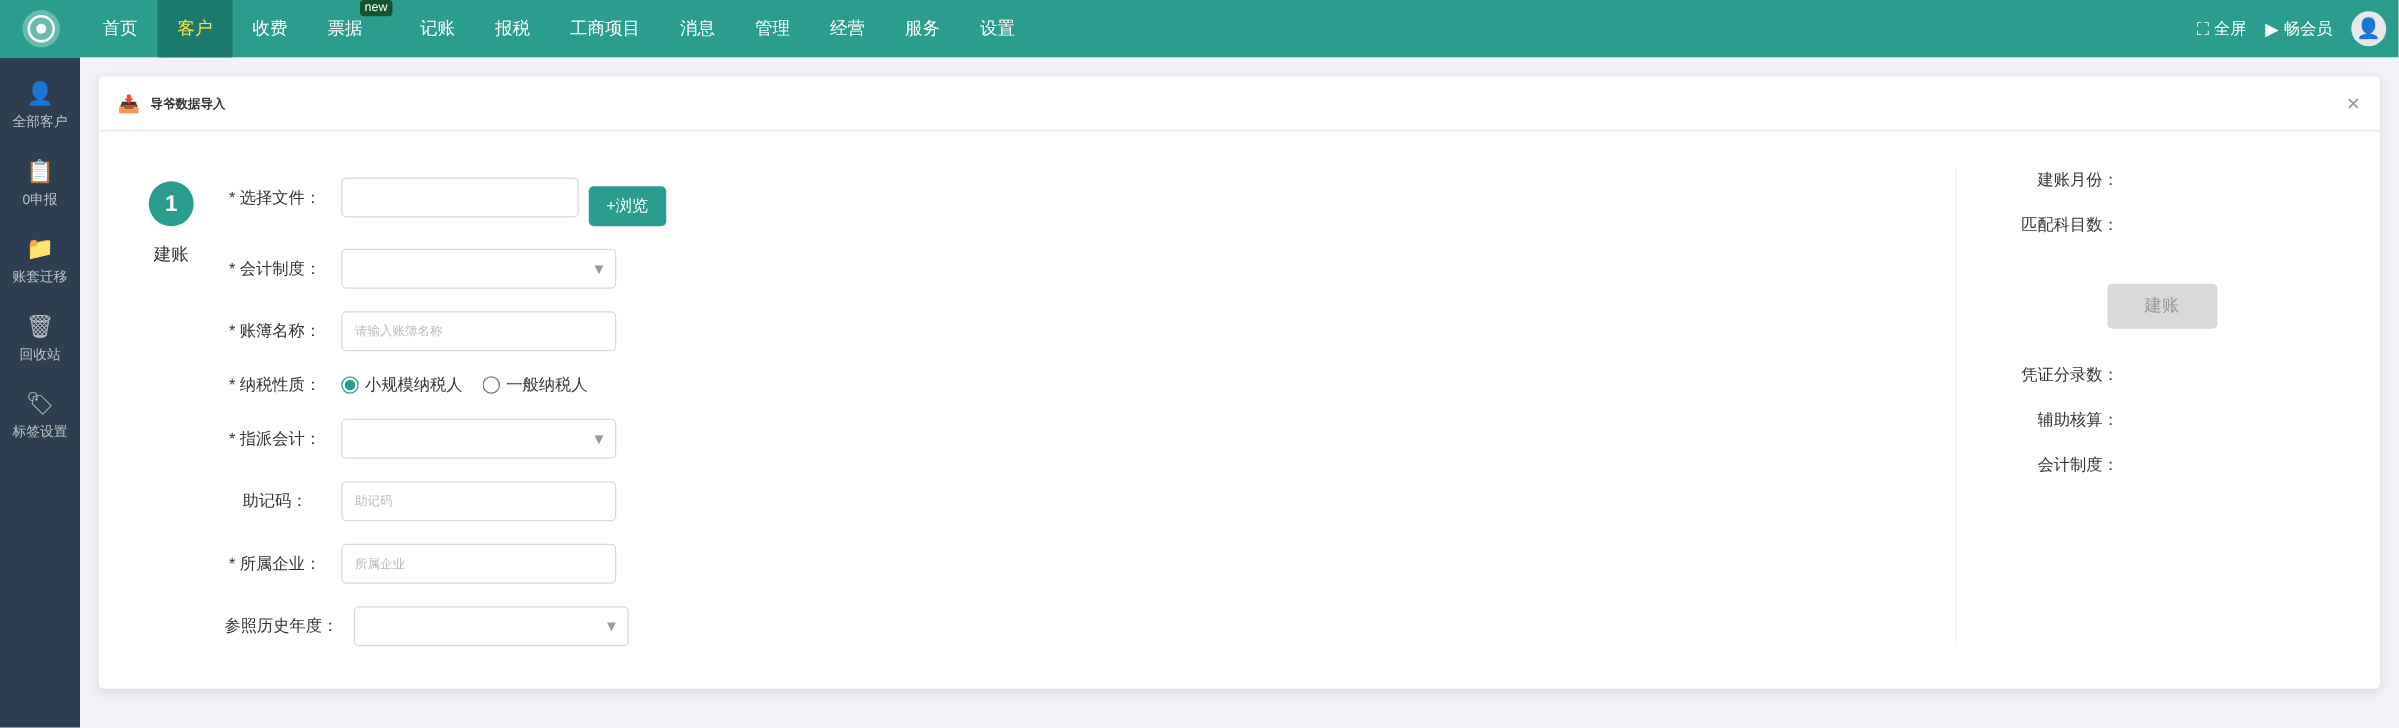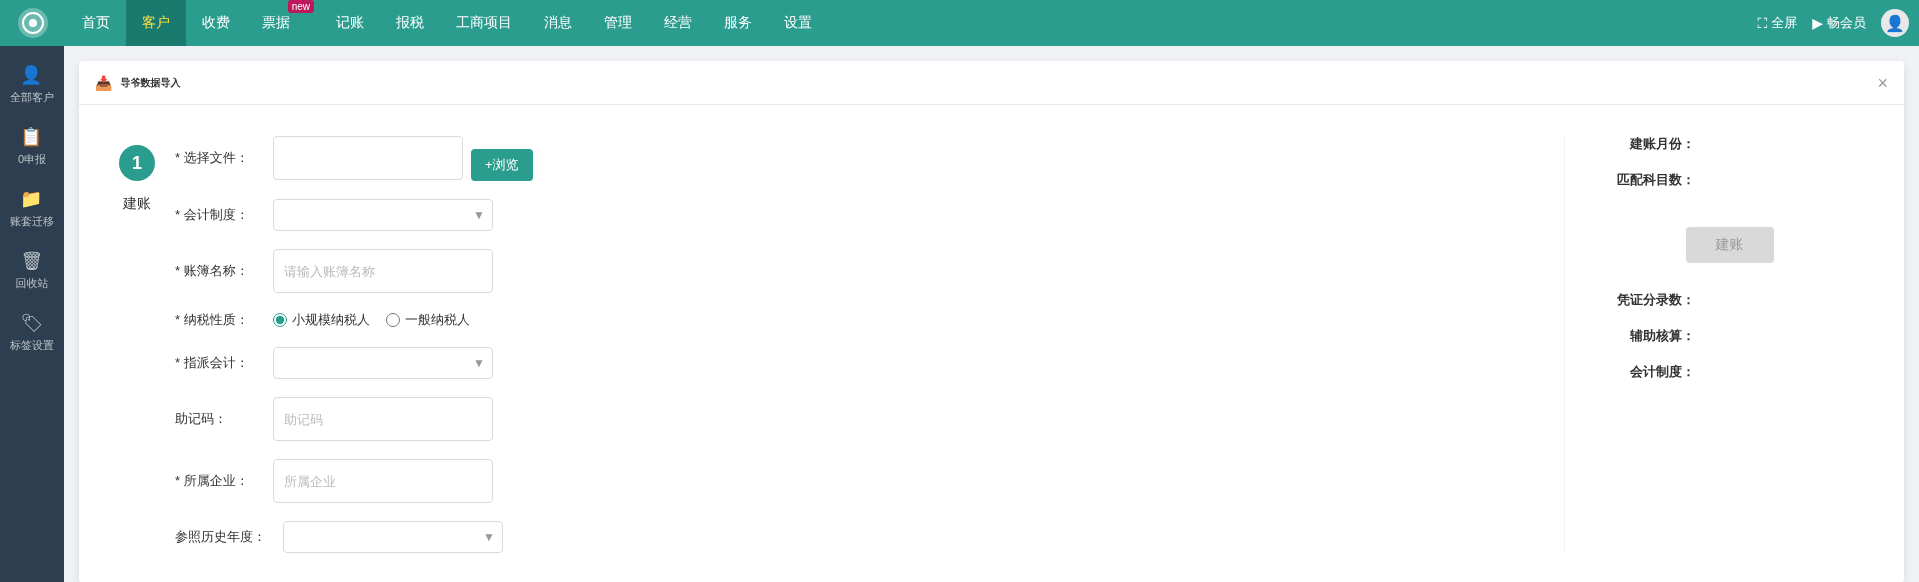--- a/index.html
+++ b/index.html
@@ -64,21 +64,21 @@
       cursor: pointer;
       font-size: 14px;
       position: relative;
       white-space: nowrap;
     }
     .nav-item.active {
       background: #1a7a6e;
       color: #fde047;
     }
     .nav-badge {
-      background: #be185d;
+      background: #14532d;
       color: white;
       font-size: 10px;
       padding: 1px 4px;
       border-radius: 3px;
       margin-left: 4px;
       position: absolute;
       top: 6px;
       right: 6px;
     }
     .nav-right {
@@ -224,33 +224,33 @@
       flex-direction: column;
       gap: 18px;
     }
     .form-row {
       display: flex;
       align-items: center;
       gap: 8px;
     }
     .form-label {
       width: 90px;
-      text-align: left;
+      text-align: center;
       font-size: 13px;
       color: #333;
       flex-shrink: 0;
     }
     .form-control {
       flex: 1;
       max-width: 220px;
-      height: 44px;
+      height: 32px;
       border: 1px solid #d9d9d9;
       border-radius: 4px;
       padding: 0 10px;
-      font-size: 13px;
+      font-size: 10px;
       color: #737373;
       outline: none;
     }
     .form-control::placeholder { color: #bbb; }
     .select-wrapper {
       position: relative;
       flex: 1;
       max-width: 220px;
     }
     .form-select {
@@ -314,21 +314,20 @@
       padding-left: 30px;
       display: flex;
       flex-direction: column;
       gap: 18px;
     }
     .info-row {
       display: flex;
       align-items: flex-start;
       gap: 8px;
       font-size: 13px;
-      font-weight: bold;
     }
     .info-label {
       width: 100px;
       text-align: right;
       color: #333;
       flex-shrink: 0;
     }
     .info-value {
       flex: 1;
       color: #333;

